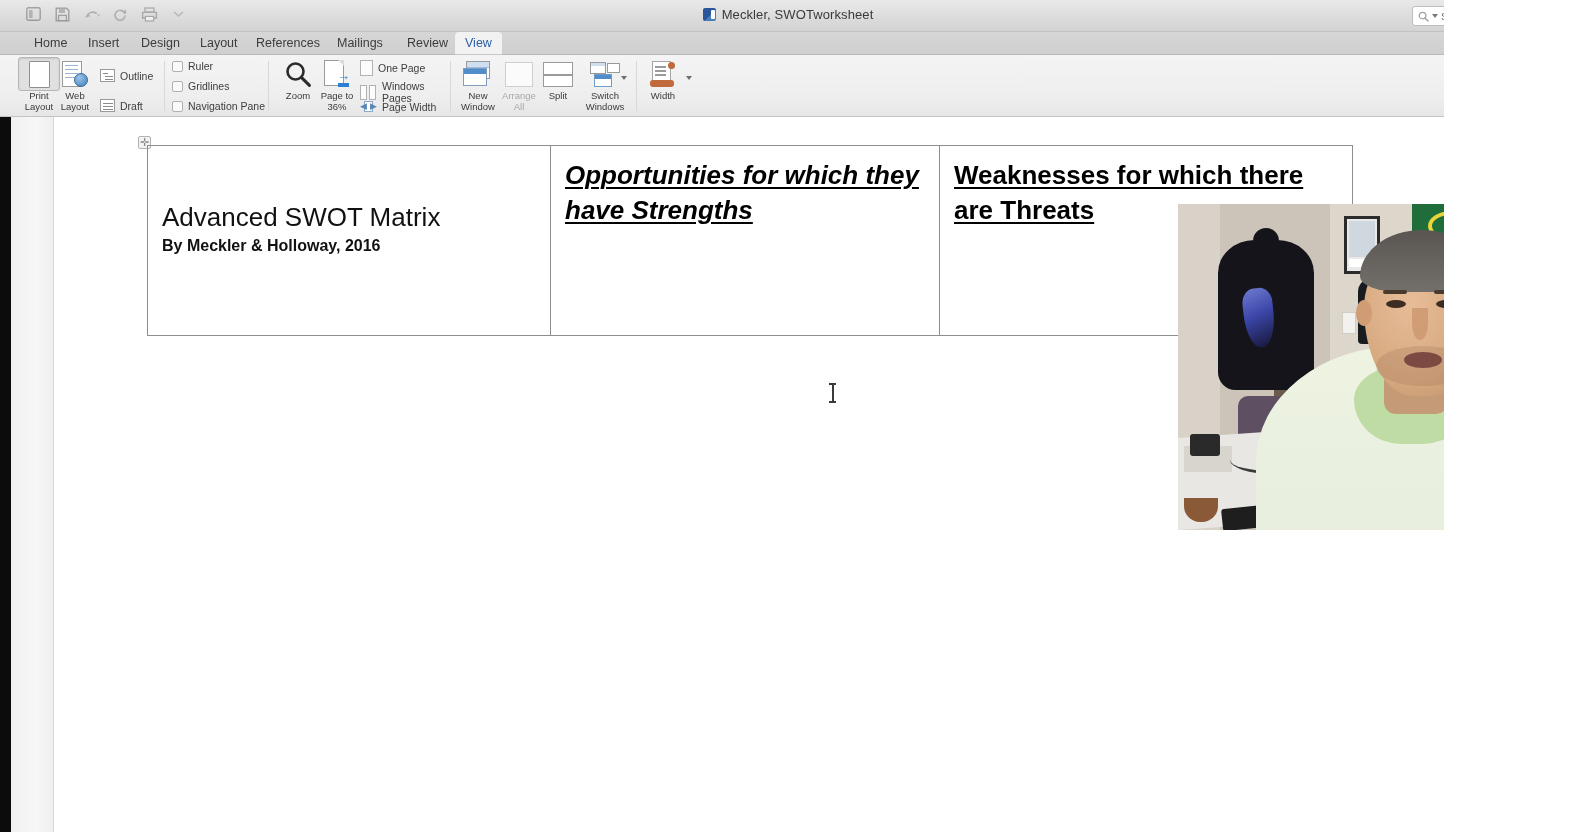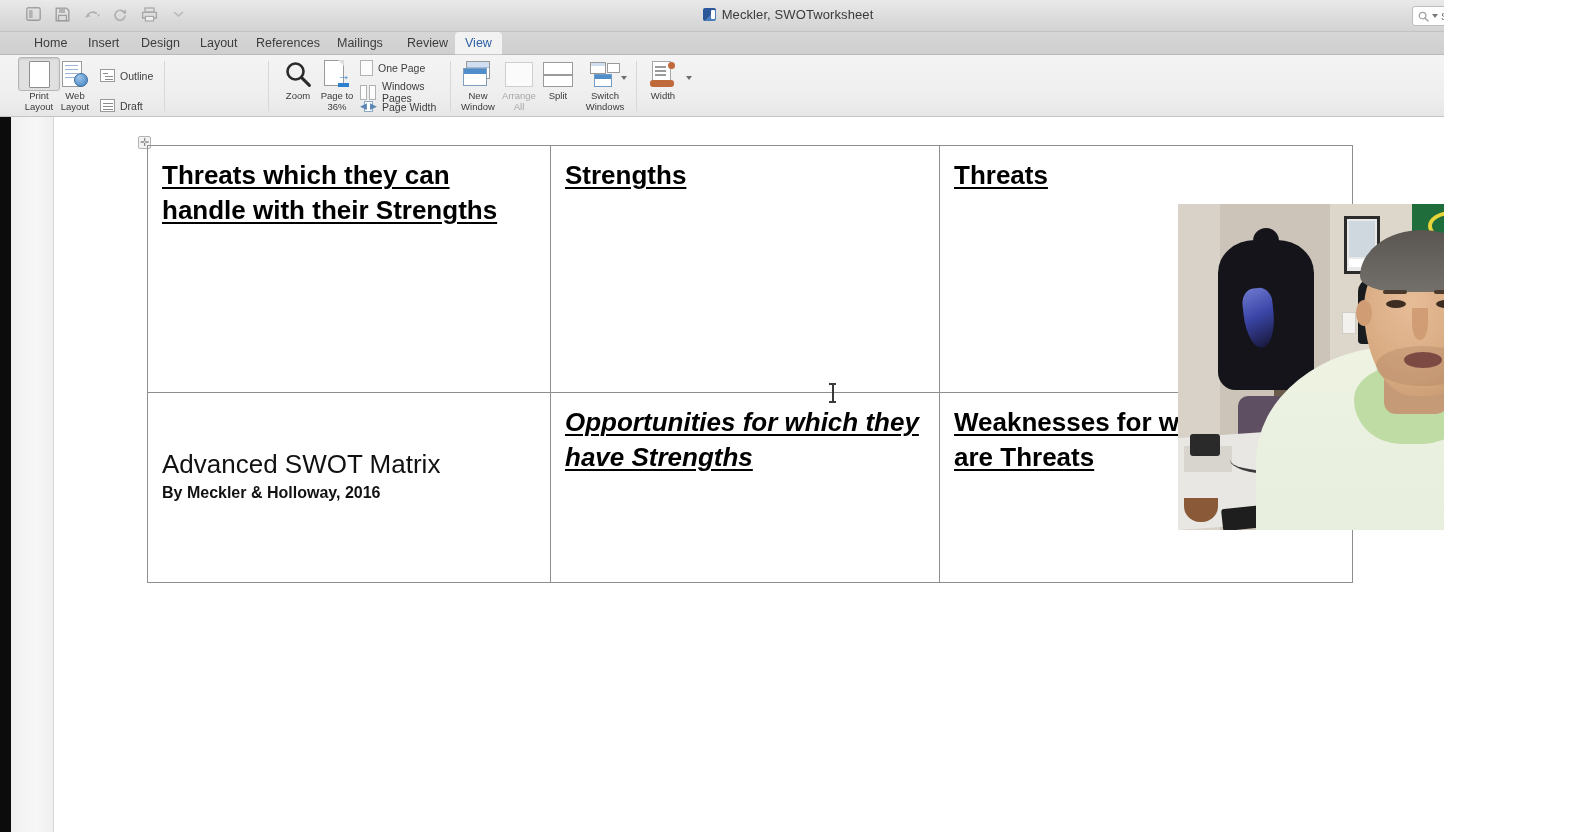--- a/index.html
+++ b/index.html
@@ -370,20 +370,34 @@
         <span class="miniicon">
             <span class="l" style="top:3px"></span>
             <span class="l" style="top:6px"></span>
             <span class="l" style="top:9px"></span>
           </span>
         <span>Draft</span>
       </div>
     </div>
     <div class="rsep" style="left:164px"></div>
 
+    <div class="rgroup" style="left:168px;width:100px">
+      <div class="smallrow" style="left:4px; top:5px">
+        <span class="chk"></span>
+        <span>Ruler</span>
+      </div>
+      <div class="smallrow" style="left:4px; top:25px">
+        <span class="chk"></span>
+        <span>Gridlines</span>
+      </div>
+      <div class="smallrow" style="left:4px; top:45px">
+        <span class="chk"></span>
+        <span>Navigation Pane</span>
+      </div>
+    </div>
     <div class="rsep" style="left:268px"></div>
 
     <div class="rgroup" style="left:272px;width:176px">
       <div class="bigbtn" style="left:5px">
         <span class="glyph">
           <svg width="28" height="28" viewBox="0 0 28 28">
               <circle cx="11.5" cy="11.5" r="8" fill="none" stroke="#2b2b2b" stroke-width="2.6"></circle>
               <path d="M17.6 17.6L25.4 25.4" stroke="#2b2b2b" stroke-width="3" stroke-linecap="round"></path>
             </svg>
         </span>
@@ -481,31 +495,20 @@
 
   <div class="leftdark"></div>
   <div class="leftpane"></div>
 
   <div class="docarea">
 
     <div class="movehandle">✛</div>
 
     <table class="swot">
       <tbody>
-          <tr class="r1">
-        <td class="c1">
-          <span class="cellhead">Threats which they can handle with their Strengths</span>
-        </td>
-        <td class="c2">
-          <span class="cellhead">Strengths</span>
-        </td>
-        <td class="c3">
-          <span class="cellhead">Threats</span>
-        </td>
-      </tr>
       <tr class="r3">
         <td class="c1 titleblock">
           <div class="bigtitle">Advanced SWOT Matrix</div>
           <div class="byline">By Meckler &amp; Holloway, 2016</div>
         </td>
         <td class="c2">
           <span class="cellhead it">Opportunities for which they have Strengths</span>
         </td>
         <td class="c3">
           <span class="cellhead">Weaknesses for which there are Threats</span>

